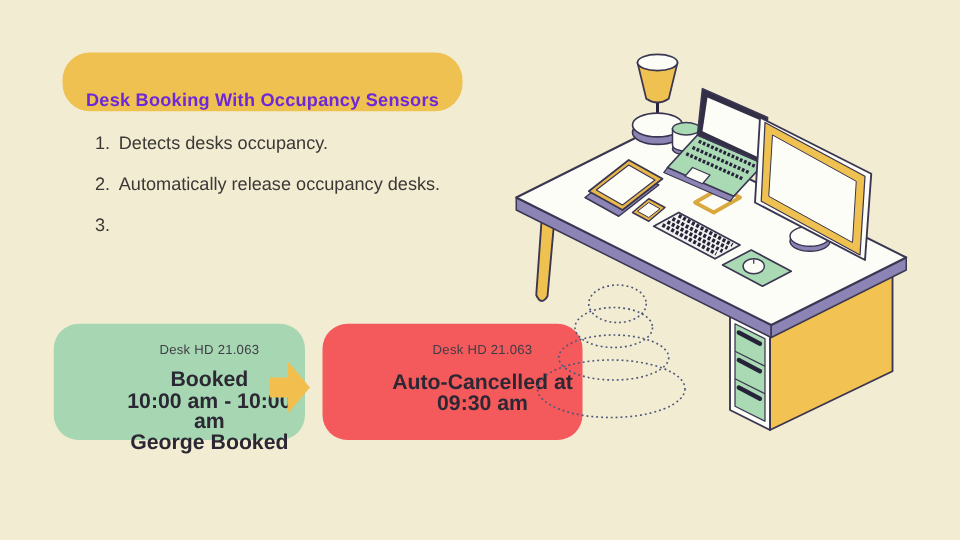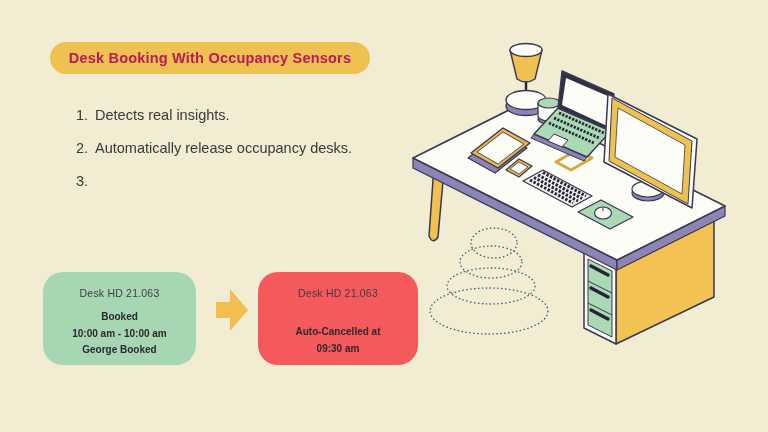--- a/index.html
+++ b/index.html
@@ -5,53 +5,53 @@
   html,body{margin:0;padding:0;}
   .canvas{
     position:relative;
     width:768px;height:432px;
     background:#f2ecd3;
     overflow:hidden;
     font-family:"Liberation Sans",sans-serif;
     color:#3b3835;
   }
   .title-pill{
-    position:absolute;left:50px;top:42px;width:320px;height:32px;
+    position:absolute;left:50px;top:42px;width:320px;height:47px;
     background:#efc150;border-radius:22px;
-    display:flex;align-items:center;justify-content:center;
-    font-size:14.5px;font-weight:600;letter-spacing:.2px;color:#be185d;
+    display:flex;align-items:flex-end;justify-content:center;
+    font-size:14.5px;font-weight:600;letter-spacing:.2px;color:#6d28d9;
   }
   .features{position:absolute;left:70px;top:106px;font-size:14.5px;}
   .feature-row{display:flex;margin-bottom:14px;line-height:19px;}
   .feature-num{width:18px;text-align:right;margin-right:7px;flex:0 0 auto;}
   .card{
-    position:absolute;top:272px;height:93px;border-radius:20px;
-    display:flex;flex-direction:column;align-items:center;text-align:center;
+    position:absolute;top:259px;height:93px;border-radius:20px;
+    display:flex;flex-direction:column;align-items:center;text-align:center;padding-left:48px;
   }
   .card-green{left:43px;width:153px;background:#a6d7b2;}
   .card-red{left:258px;width:160px;background:#f4595b;}
   .card-desk{margin-top:15px;font-size:10.5px;font-weight:500;color:#403c46;letter-spacing:.2px;}
-  .card-bold{margin-top:10px;font-size:10px;font-weight:700;line-height:16.5px;color:#2b2833;}
-  .card-red .card-bold{margin-top:25px;}
+  .card-bold{margin-top:10px;font-size:17px;font-weight:700;line-height:16.5px;color:#2b2833;}
+  .card-red .card-bold{margin-top:12px;}
   .arrow{position:absolute;left:216px;top:287px;}
   .illu{position:absolute;left:403px;top:8px;}
 </style>
 </head>
 <body>
 
 <div class="canvas">
 
   <div class="title-pill">
     <span>Desk Booking With Occupancy Sensors</span>
   </div>
 
   <div class="features">
     <div class="feature-row">
       <span class="feature-num">1.</span>
-      <span>Detects real insights.</span>
+      <span>Detects desks occupancy.</span>
     </div>
     <div class="feature-row">
       <span class="feature-num">2.</span>
       <span>Automatically release occupancy desks.</span>
     </div>
     <div class="feature-row">
       <span class="feature-num">3.</span>
     </div>
   </div>
 

